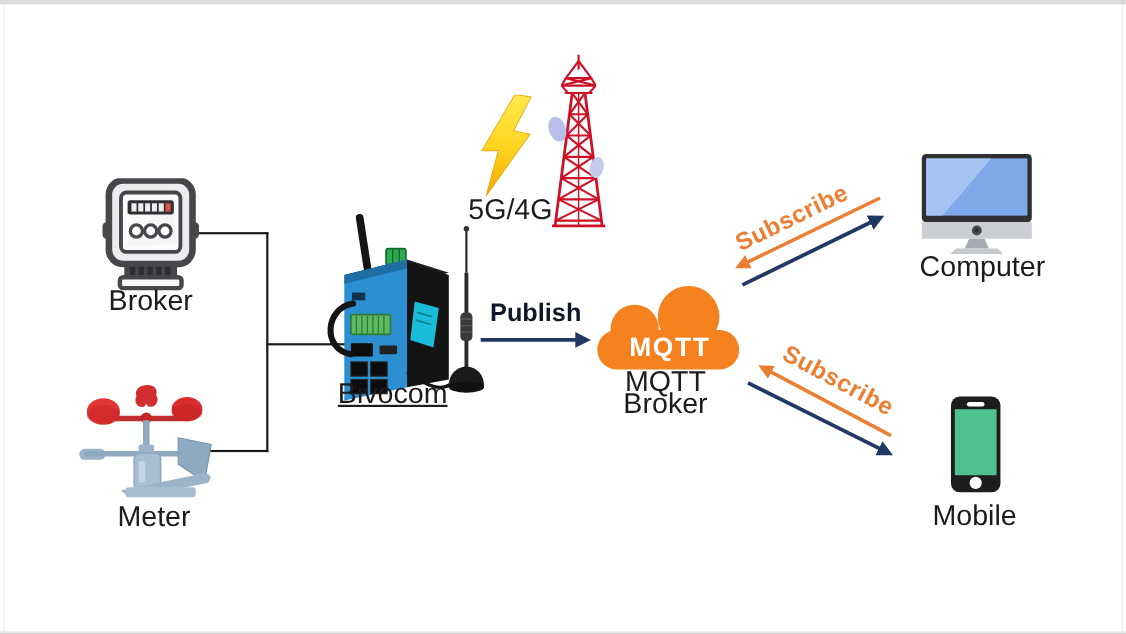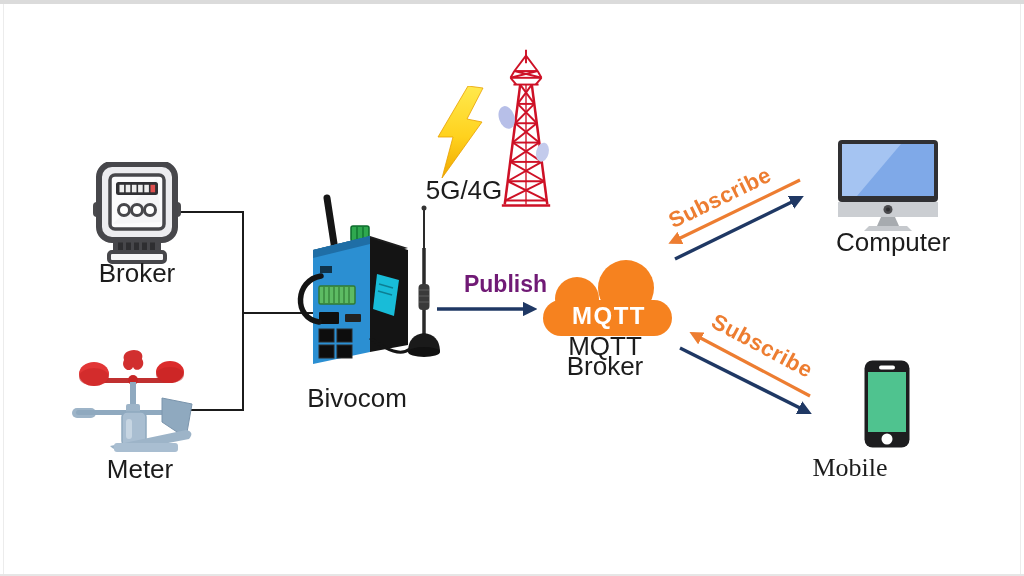--- a/index.html
+++ b/index.html
@@ -6,21 +6,21 @@
   body{font-family:"Liberation Sans",sans-serif;background:#888;}
   #canvas{position:relative;width:1024px;height:576px;background:#ffffff;overflow:hidden;}
   .abs{position:absolute;}
   .edge-top{position:absolute;left:0;top:0;width:1024px;height:4px;background:#dbdbdb;}
   .edge-left{position:absolute;left:3px;top:4px;width:1px;height:572px;background:#ececec;}
   .edge-right{position:absolute;left:1020px;top:4px;width:1px;height:572px;background:#ececec;}
   .edge-bottom{position:absolute;left:0;top:574px;width:1024px;height:2px;background:#e6e6e6;}
   .label{position:absolute;text-align:center;color:#1c1c1c;font-size:26px;line-height:20px;}
   .label-2line span{display:block;}
   .conn{position:absolute;background:#1b1b1b;}
-  .pub-label{position:absolute;text-align:right;color:#701a75;font-weight:bold;font-size:23px;}
+  .pub-label{position:absolute;text-align:center;color:#0f172a;font-weight:bold;font-size:23px;}
   .sub-label{position:absolute;text-align:center;color:#ED7D31;font-weight:bold;font-size:22px;letter-spacing:0.5px;width:132px;height:26px;line-height:26px;}
   .sub-top{transform:rotate(-26deg);}
   .sub-bottom{transform:rotate(28deg);}
   svg{display:block;}
 </style>
 </head>
 <body>
 
 <div id="canvas">
   <div class="edge-top"></div>
@@ -119,21 +119,21 @@
     <line x1="131" y1="22" x2="131" y2="60" stroke="#2a2a2a" stroke-width="2"></line>
     <line x1="131" y1="60" x2="131" y2="150" stroke="#2a2a2a" stroke-width="3.5"></line>
     <circle cx="131" cy="20" r="2.5" fill="#333"></circle>
     <rect x="125.5" y="96" width="11" height="26" rx="4" fill="#3a3a3a"></rect>
     <line x1="126" y1="102" x2="136" y2="102" stroke="#5a5a5a" stroke-width="1.2"></line>
     <line x1="126" y1="108" x2="136" y2="108" stroke="#5a5a5a" stroke-width="1.2"></line>
     <line x1="126" y1="114" x2="136" y2="114" stroke="#5a5a5a" stroke-width="1.2"></line>
     <path d="M115,162 Q116,147 131,145 Q146,147 147,162 L147,164 Q131,171 115,164 Z" fill="#1a1a1a"></path>
     <ellipse cx="131" cy="164" rx="16" ry="5" fill="#111111"></ellipse>
   </svg>
-  <div class="label label-2line" style="left:297px;top:388px;width:120px;">
+  <div class="label label-2line" style="left:297px;top:347px;width:120px;text-decoration:underline;">
     <span>Bivocom</span>
   </div>
 
   <svg class="abs" style="left:437px;top:86px;" width="48" height="92" viewBox="0 0 48 92">
     <defs>
       <linearGradient id="boltg" x1="0" y1="0" x2="0" y2="1">
         <stop offset="0" stop-color="#FFE94D"></stop>
         <stop offset="0.55" stop-color="#FFD21E"></stop>
         <stop offset="1" stop-color="#F0A800"></stop>
       </linearGradient>
@@ -241,14 +241,14 @@
     <line x1="144" y1="74" x2="27" y2="12" stroke="#ED7D31" stroke-width="3.2" marker-end="url(#ah-or-2)"></line>
     <line x1="14" y1="26" x2="142" y2="90" stroke="#1F3864" stroke-width="3.4" marker-end="url(#ah-nv-2)"></line>
   </svg>
 
   <svg class="abs" style="left:863px;top:359px;" width="48" height="90" viewBox="0 0 48 90">
     <rect x="1.5" y="1.5" width="45" height="87" rx="8" fill="#1D1D1F"></rect>
     <rect x="16" y="6.5" width="16" height="4" rx="2" fill="#ffffff"></rect>
     <rect x="5" y="13" width="38" height="60" fill="#4FC38F"></rect>
     <circle cx="24" cy="80" r="5.5" fill="#ffffff"></circle>
   </svg>
-  <div class="label" style="left:797px;top:458px;width:106px;font-family:Liberation Serif, serif;">Mobile</div>
+  <div class="label" style="left:833px;top:458px;width:106px;">Mobile</div>
 </div>
 
 </body></html>

